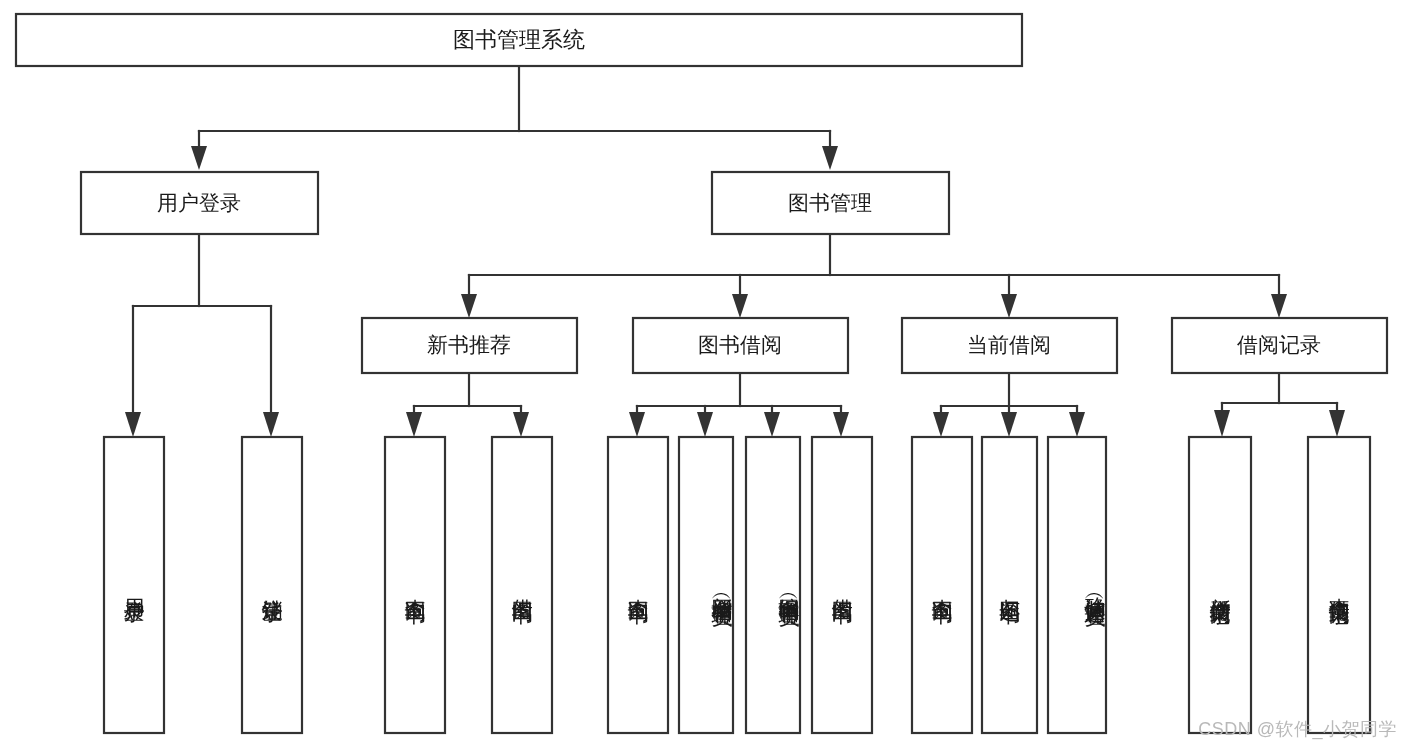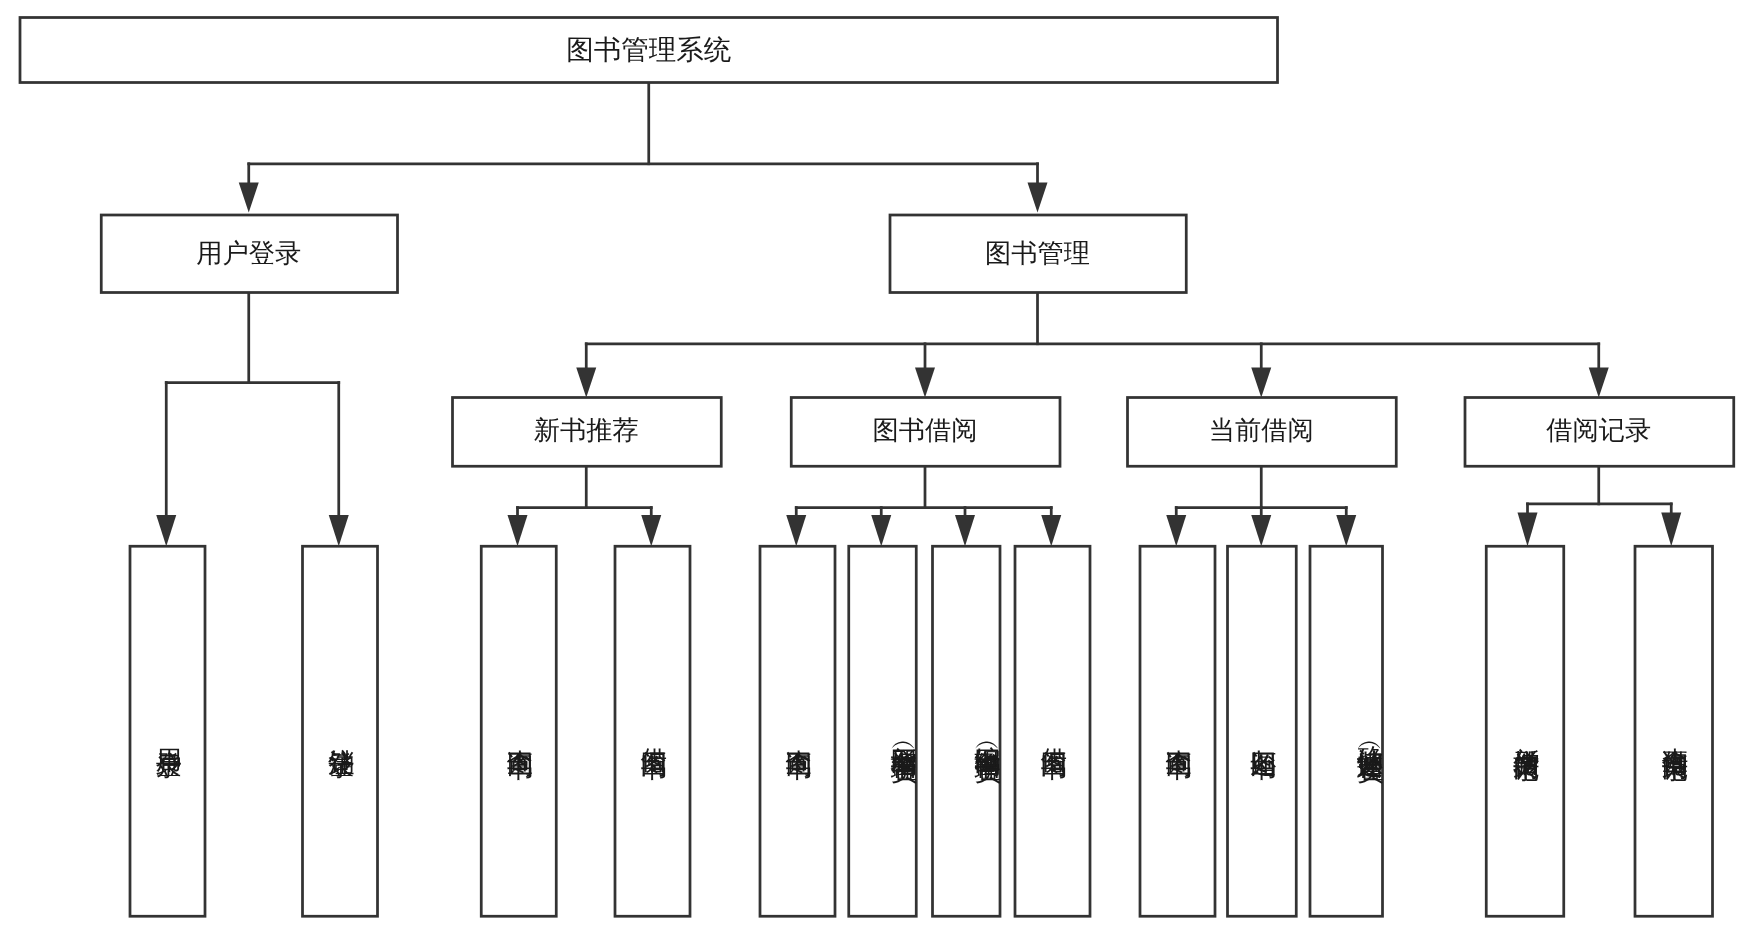--- a/index.html
+++ b/index.html
@@ -196,14 +196,15 @@
   <div class="vlabel" style="left:746px; top:444px; width:54px; height:286px; display:flex; align-items:flex-start; justify-content:center;">编辑图书（管理员）</div>
   <div class="vlabel" style="left:812px; top:437px; width:60px; height:296px; display:flex; align-items:center; justify-content:center;">借阅图书</div>
 
   <div class="vlabel" style="left:912px; top:437px; width:60px; height:296px; display:flex; align-items:center; justify-content:center;">查询图书</div>
   <div class="vlabel" style="left:982px; top:437px; width:55px; height:296px; display:flex; align-items:center; justify-content:center;">归还图书</div>
   <div class="vlabel" style="left:1048px; top:444px; width:58px; height:286px; display:flex; align-items:flex-start; justify-content:center;">确认归还（管理员）</div>
 
   <div class="vlabel" style="left:1189px; top:437px; width:62px; height:296px; display:flex; align-items:center; justify-content:center;">新增借阅记录</div>
   <div class="vlabel" style="left:1308px; top:437px; width:62px; height:296px; display:flex; align-items:center; justify-content:center;">查询借阅记录</div>
 
+  <div class="watermark">CSDN @软件_小贺同学</div>
 
 </div>
 
 </body></html>

